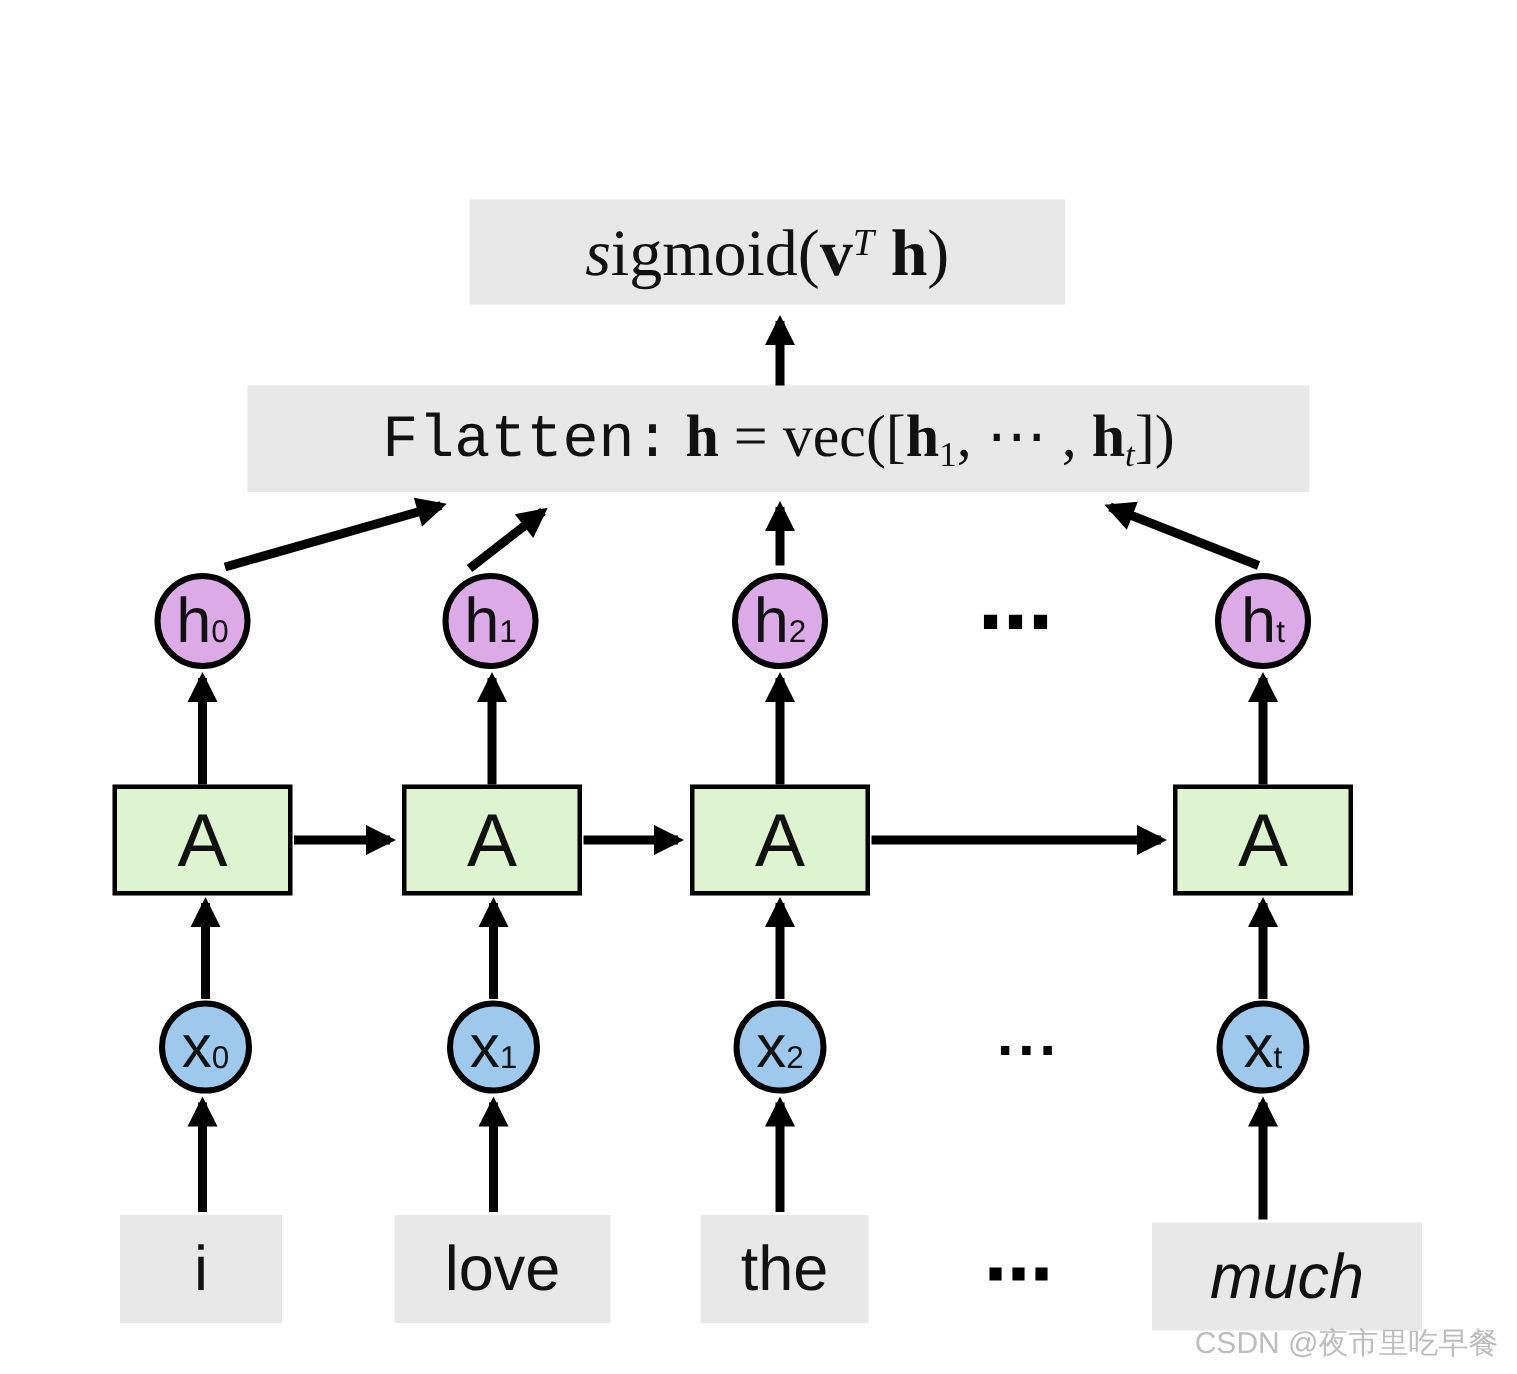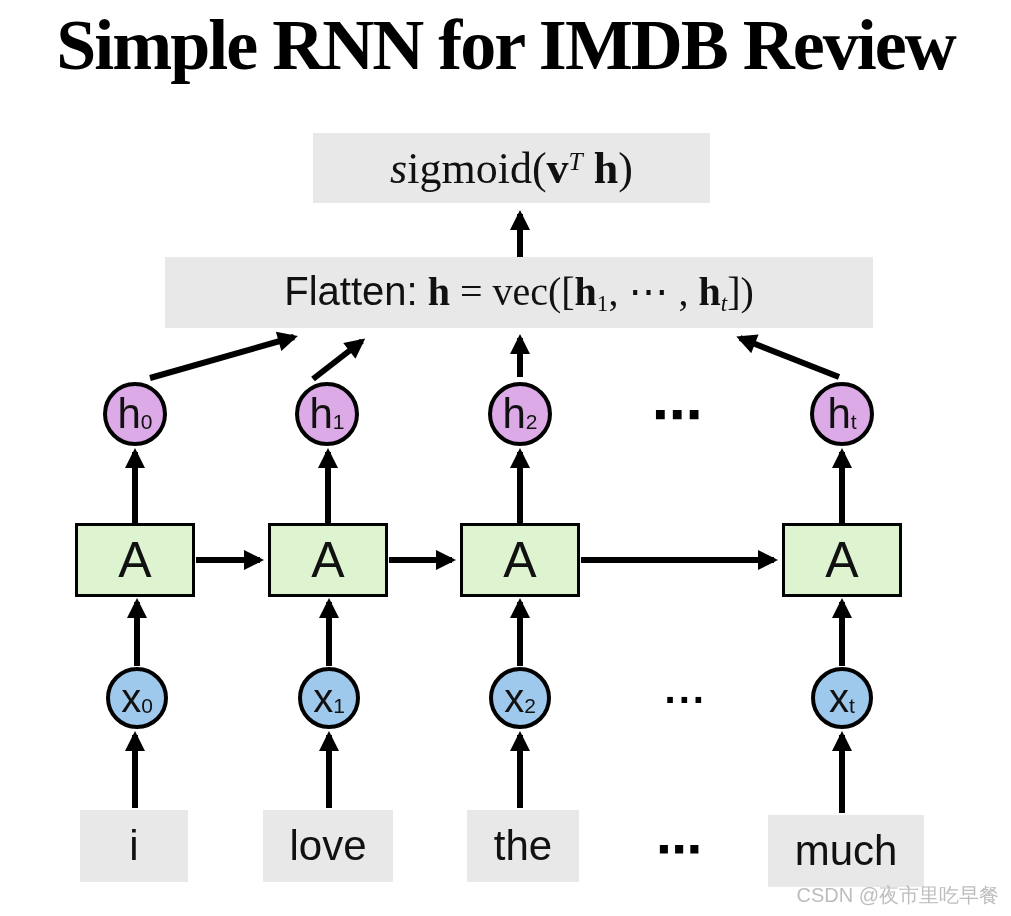--- a/index.html
+++ b/index.html
@@ -14,21 +14,21 @@
   }
   .gray-box {
     position:absolute; background:#e8e8e8; display:flex;
     align-items:center; justify-content:center; white-space:nowrap;
   }
   .formula { font-family:"Liberation Serif", serif; color:#111; }
   #sigmoid-box { left:313px; top:133px; width:397px; height:70px; font-size:44px; }
   #flatten-box { left:165px; top:257px; width:708px; height:71px; font-size:40px; }
   .it { font-style:italic; }
   .bd { font-weight:bold; }
-  .sans { font-family:Liberation Sans, sans-serif; }
+  .sans { font-family:Liberation Mono, monospace; }
   .sub { font-size:0.58em; vertical-align:-0.28em; }
   .sup { font-size:0.58em; vertical-align:0.5em; font-style:italic; }
   .cell {
     position:absolute; top:523px; width:120px; height:74px; box-sizing:border-box;
     background:#def3cf; border:3px solid #000; display:flex;
     align-items:center; justify-content:center; font-size:50px; color:#111;
   }
   .hnode, .xnode {
     position:absolute; border-radius:50%; box-sizing:border-box;
     border:4px solid #000; display:flex; align-items:center; justify-content:center;
@@ -54,21 +54,20 @@
   svg.overlay {
     position:absolute; left:0; top:0; pointer-events:none; z-index:10;
   }
   svg.overlay line { stroke:#000; stroke-width:6; }
 </style>
 </head>
 <body>
 
 <div class="canvas">
 
-  <div class="title">Simple RNN for IMDB Review</div>
 
   <div class="gray-box formula" id="sigmoid-box">
     <span><span class="it">s</span><span>igmoid(</span><span class="bd">v</span><span class="sup">T</span>&nbsp;<span class="bd">h</span><span>)</span></span>
   </div>
 
   <div class="gray-box formula" id="flatten-box">
     <span><span class="sans">Flatten:</span>&nbsp;<span class="bd">h</span>&nbsp;<span>=</span>&nbsp;<span>vec([</span><span class="bd">h</span><span class="sub">1</span><span>, ⋯ ,</span>&nbsp;<span class="bd">h</span><span class="sub it">t</span><span>])</span></span>
   </div>
 
   <div class="hnode" style="left:103px;">
@@ -106,23 +105,23 @@
     <span>x</span>
       <span class="node-sub">2</span>
   </div>
   <div class="xnode" style="left:811px;">
     <span>x</span>
       <span class="node-sub">t</span>
   </div>
   <div class="dots" id="dots-input">...</div>
 
   <div class="word-box" style="left:80px;  top:810px; width:108px; height:72px;">i</div>
-  <div class="word-box" style="left:263px; top:810px; width:130px; height:72px;">love</div>
+  <div class="word-box" style="left:263px; top:810px; width:144px; height:72px;">love</div>
   <div class="word-box" style="left:467px; top:810px; width:112px; height:72px;">the</div>
-  <div class="word-box" style="left:768px; top:815px; width:156px; height:72px;">much</div>
+  <div class="word-box" style="left:768px; top:815px; width:180px; height:72px;font-style:italic;">much</div>
   <div class="dots" id="dots-words">⋯</div>
 
   <div class="watermark">CSDN @夜市里吃早餐</div>
 
   <svg class="overlay" width="1011" height="916" viewBox="0 0 1011 916">
     <defs>
       <marker id="ah" markerUnits="userSpaceOnUse" markerWidth="26" markerHeight="26" refX="18" refY="12" orient="auto">
         <path d="M2,2 L22,12 L2,22 Z" fill="#000"></path>
       </marker>
     </defs>

